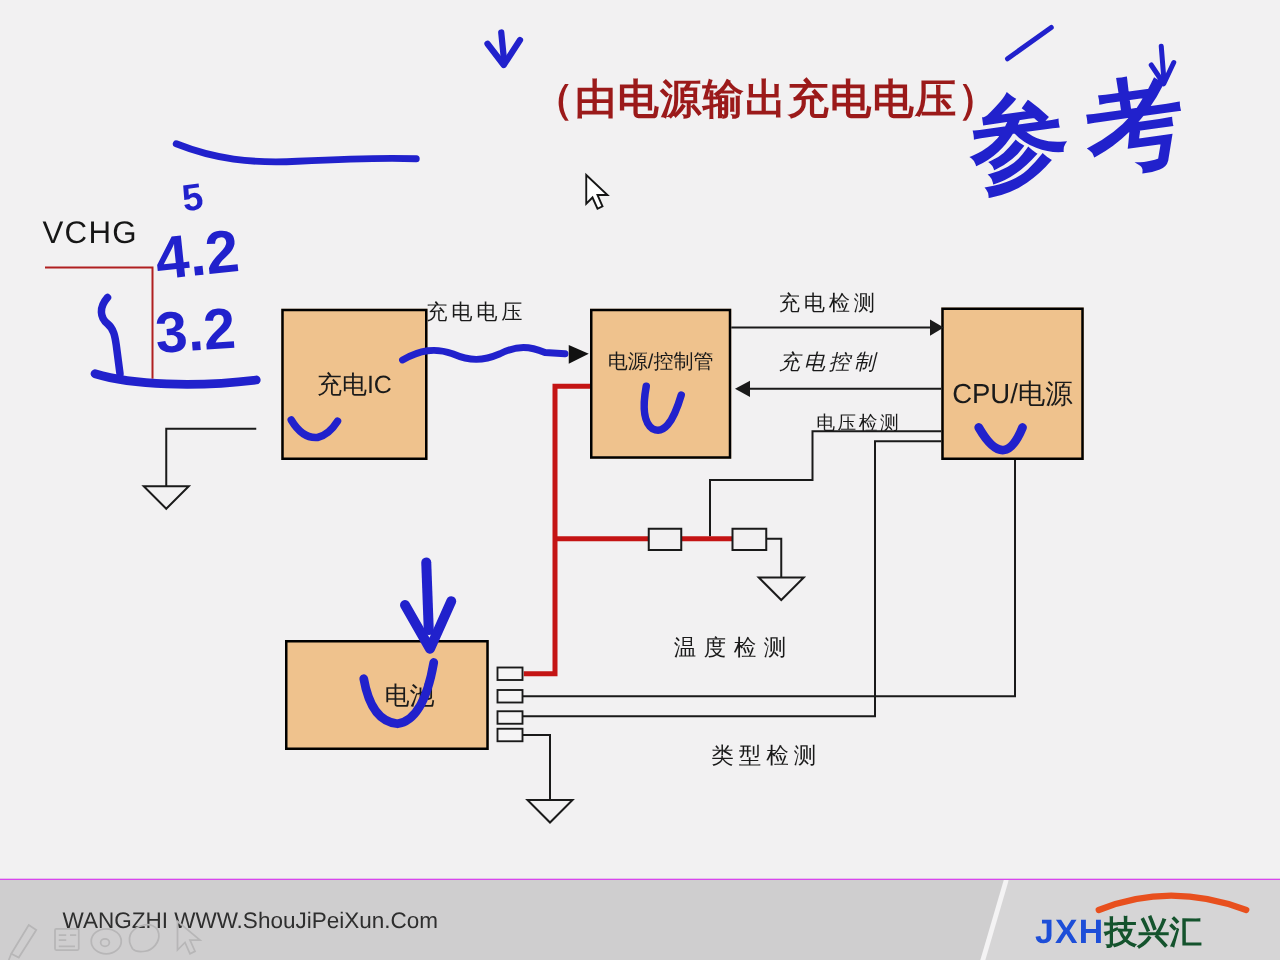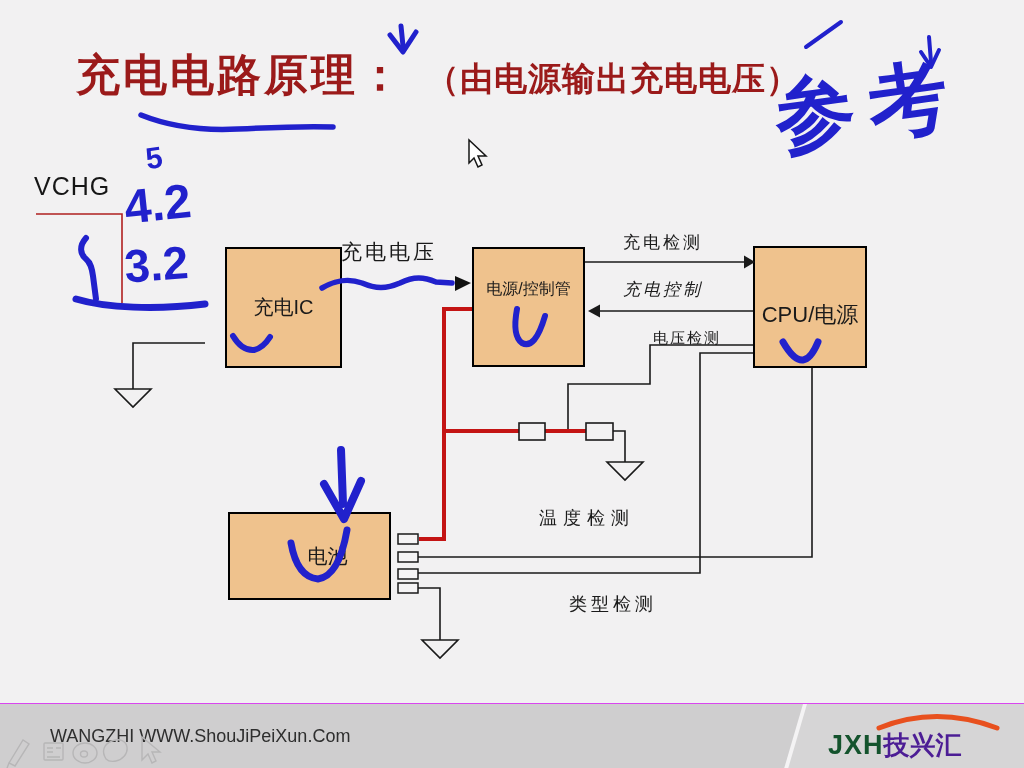--- a/index.html
+++ b/index.html
@@ -16,56 +16,55 @@
          display:flex;justify-content:center;color:#1a1a1a;}
   .blk-ic{left:205px;top:247px;width:117px;height:121px;align-items:center;font-size:20px;margin-left:20px;}
   .blk-pc{left:472px;top:247px;width:113px;height:120px;align-items:flex-start;
           padding-top:30px;font-size:16px;}
   .blk-cpu{left:753px;top:246px;width:114px;height:122px;align-items:flex-start;
            padding-top:52px;font-size:22px;}
   .blk-batt{left:228px;top:512px;width:163px;height:88px;align-items:center;font-size:20px;padding-left:36px;}
   .block span{white-space:nowrap;}
   
   .wlabel{position:absolute;color:#1a1a1a;white-space:nowrap;}
-  .wl-cv{left:341px;top:238px;font-size:21px;letter-spacing:3px;}
+  .wl-cv{left:341px;top:238px;font-size:17px;letter-spacing:3px;}
   .wl-cd{left:623px;top:231px;font-size:17px;letter-spacing:3px;}
   .wl-cc{left:623px;top:278px;font-size:17px;letter-spacing:3px;font-style:italic;}
   .wl-vd{left:653px;top:329px;font-size:15px;letter-spacing:2px;}
   .wl-td{left:539px;top:506px;font-size:18px;letter-spacing:6px;}
   .wl-ty{left:569px;top:592px;font-size:18px;letter-spacing:4px;}
   
   .footer{position:absolute;left:0;top:703px;width:1024px;height:65px;background:#cfcecf;
           border-top:1px solid #d946ef;box-sizing:content-box;}
   .footer-text1{position:absolute;left:50px;top:22px;font-size:18px;color:#2e2e2e;}
   .footer-text2{position:absolute;left:375px;top:22px;font-size:18px;color:#2e2e2e;}
   .logo-panel{position:absolute;left:783px;top:0;width:241px;height:65px;background:#d6d5d6;
               clip-path:polygon(21px 0,241px 0,241px 65px,1px 65px);}
   .panel-edge{position:absolute;left:783px;top:0;width:241px;height:65px;background:#f4f3f4;
               clip-path:polygon(20px 0,24px 0,5px 65px,1px 65px);}
   .logo{position:absolute;left:828px;top:24px;white-space:nowrap;}
-  .logo-jxh{font-size:27px;font-weight:800;color:#14532d;letter-spacing:1px;}
-  .logo-cn{font-size:26px;font-weight:bold;color:#4c1d95;}
+  .logo-jxh{font-size:27px;font-weight:800;color:#1d4ed8;letter-spacing:1px;}
+  .logo-cn{font-size:26px;font-weight:bold;color:#14532d;}
   
   .overlay{position:absolute;left:0;top:0;z-index:5;pointer-events:none;}
   .wire path{stroke:#1a1a1a;stroke-width:1.6;fill:none;}
   .wire path.ah{fill:#1a1a1a;stroke:none;}
   .red path{stroke:#c41414;stroke-width:4;fill:none;}
   .thinred path{stroke:#b02020;stroke-width:1.6;fill:none;}
   .res{fill:#f2f1f2;stroke:#1a1a1a;stroke-width:1.6;}
   .pin{fill:#f5f4f5;stroke:#1a1a1a;stroke-width:1.5;}
   .ink path,.ink polyline{stroke:#2121cc;fill:none;stroke-linecap:round;stroke-linejoin:round;}
   .ink text{fill:#2121cc;font-weight:bold;font-family:"Liberation Sans",sans-serif;}
   .ficon path,.ficon rect,.ficon ellipse{stroke:#b7b6b7;fill:none;stroke-width:1.4;}
 </style>
 </head>
 <body>
 
 <div class="stage">
 
-  <div class="title-main">充电电路原理：</div>
   <div class="title-sub">（由电源输出充电电压）</div>
 
   <div class="vchg">VCHG</div>
 
   <div class="block blk-ic">
     <span>充电IC</span>
   </div>
   <div class="block blk-pc">
     <span>电源/控制管</span>
   </div>

